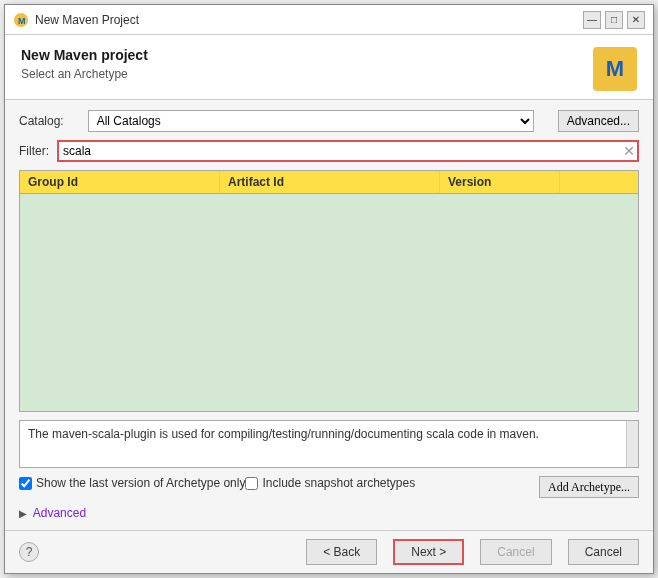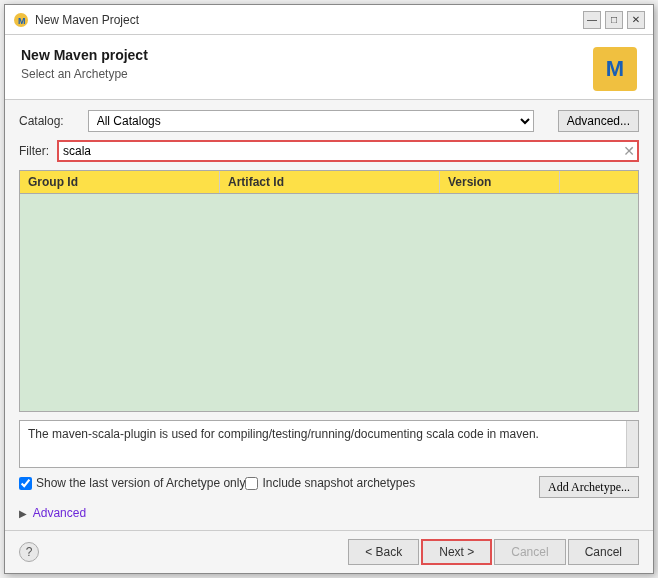--- a/index.html
+++ b/index.html
@@ -278,21 +278,21 @@
       background: #e8e8e8;
       display: flex;
       align-items: center;
       justify-content: center;
       font-size: 12px;
       cursor: pointer;
       color: #555;
     }
     .footer-right {
       display: flex;
-      gap: 2px;
+      gap: 16px;
     }
     .footer-btn {
       height: 26px;
       padding: 0 16px;
       background: #e8e8e8;
       border: 1px solid #aaa;
       font-size: 12px;
       cursor: pointer;
       color: #333;
     }

